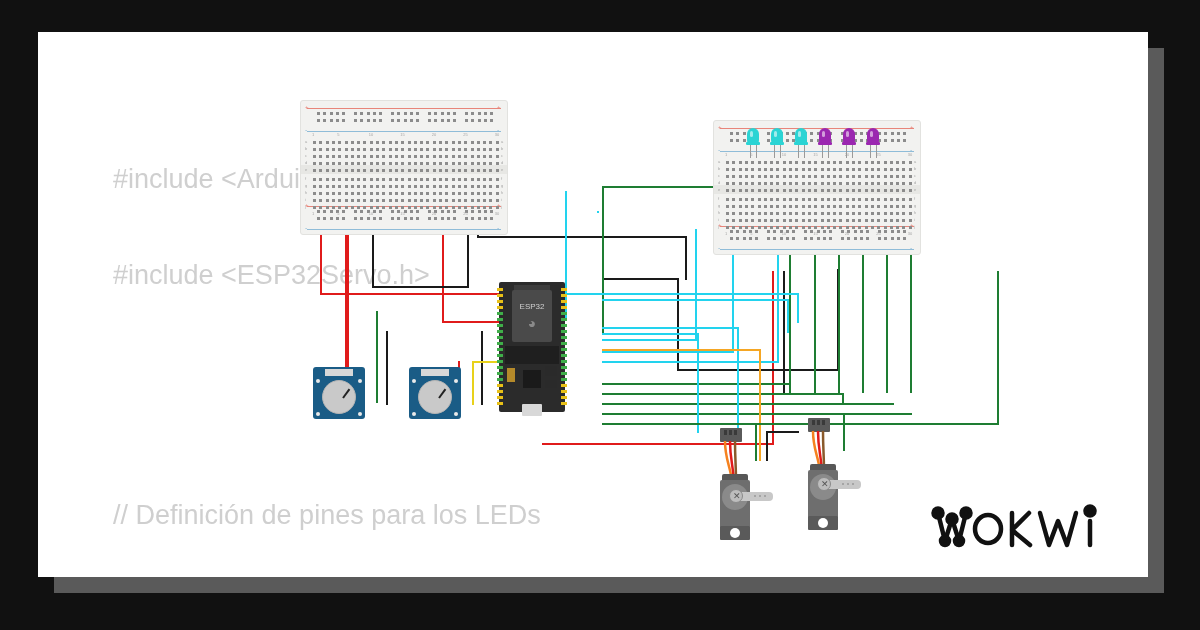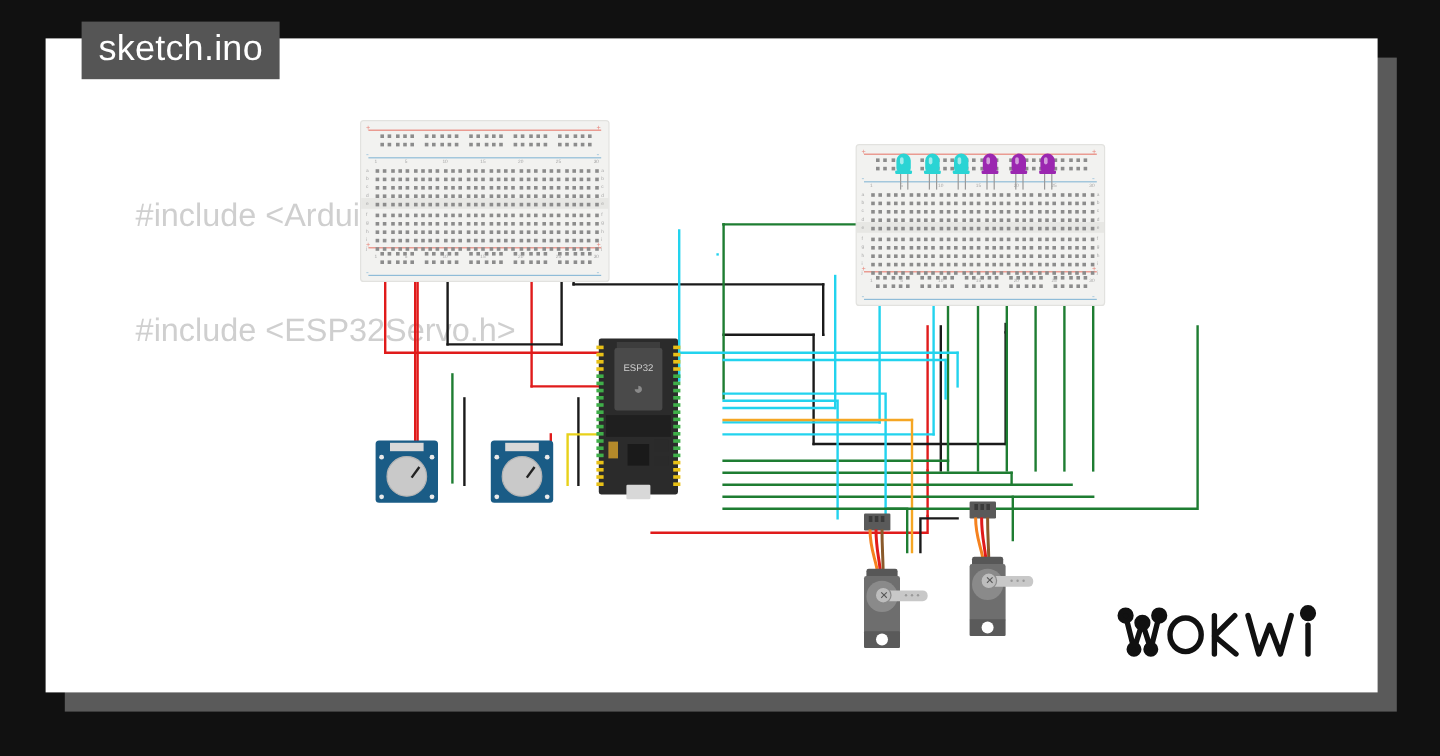--- a/index.html
+++ b/index.html
@@ -207,21 +207,21 @@
 <div id="root">
 
   <div class="canvas-shadow"></div>
 
   <div class="canvas">
 
     <div class="code">
       <span>#include &lt;Arduino.h&gt;</span><br>
       <span>#include &lt;ESP32Servo.h&gt;</span><br>
       <span class="blank"></span>
-      <br>
+      <span>// Definición de pines para los LEDs</span><br>
       <br>
       <br>
       <br>
       <br>
       <br>
       
     </div>
 
     <div class="circuit">
 
@@ -1395,15 +1395,14 @@
 
         <path d="M110,16 L119,48 L128,24 L137,48 L146,16"></path>
 
         <path d="M160,24 L160,48"></path>
         <circle cx="160" cy="14" r="4.5" fill="#111111"></circle>
       </g>
     </svg>
 
   </div>
 
-  <div class="file-tab">sketch.ino</div>
 
 </div>
 
 </body></html>

